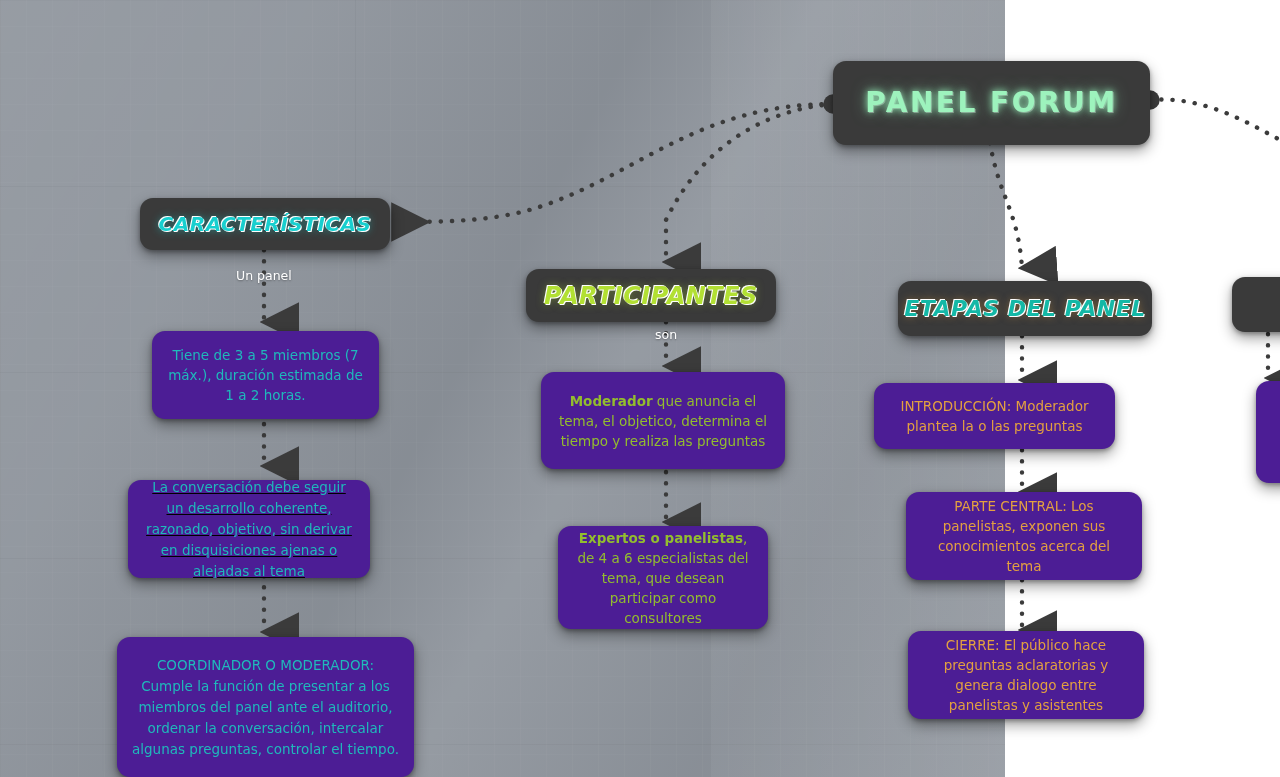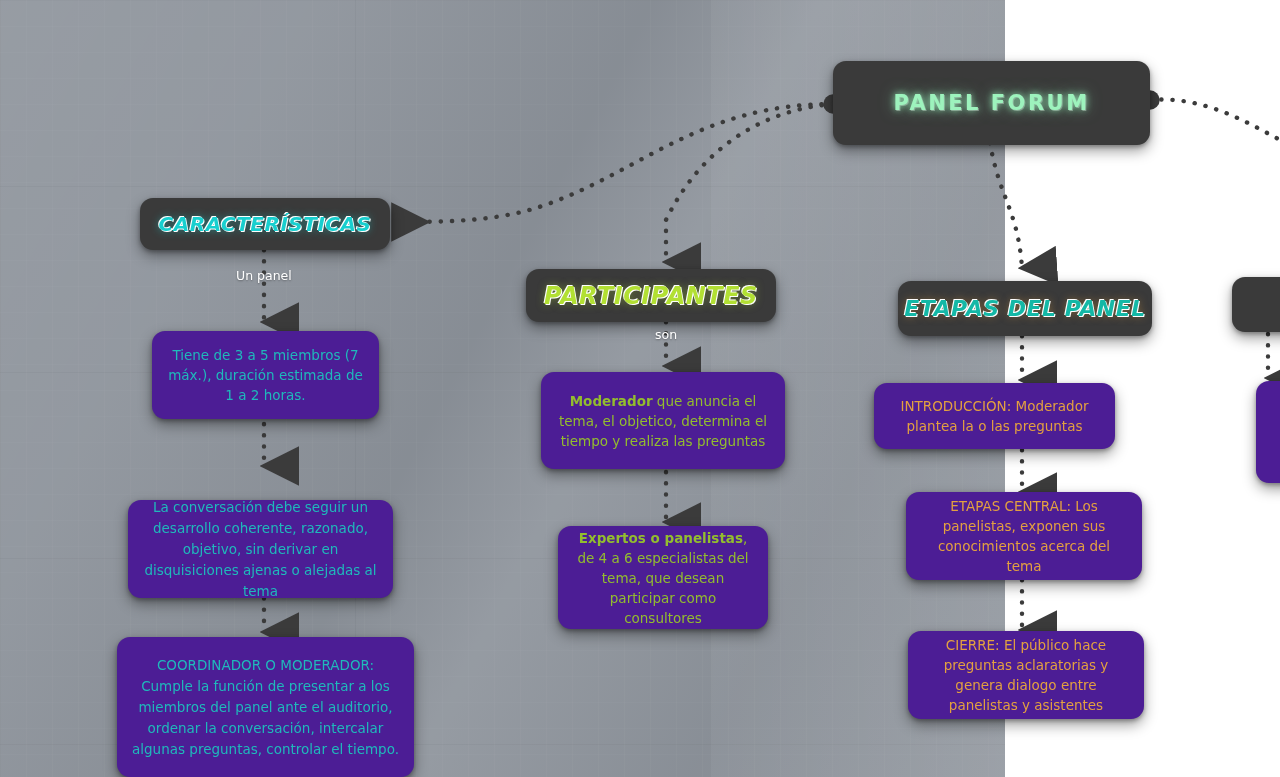--- a/index.html
+++ b/index.html
@@ -77,21 +77,21 @@
   
   .title-text {
     font-family:"DejaVu Sans", sans-serif;
     font-weight:bold;
     font-style:italic;
     letter-spacing:1.2px;
     line-height:1;
     white-space:nowrap;
   }
   .t-root {
-    font-size:21px; color:#9df3bd;
+    font-size:28px; color:#9df3bd;
     text-shadow:0 0 7px rgba(160,250,195,.85), 0 0 15px rgba(140,240,180,.55),
                 1px 1px 0 rgba(255,255,255,.35);
     font-style:normal; letter-spacing:2.5px;
   }
   .t-carac {
     font-size:20px; color:#18cfcf;
     text-shadow:1px 1px 0 #ffffff, -1px -1px 0 #ffffff,
                 0 0 8px rgba(30,220,220,.6);
     letter-spacing:.5px;
     text-align:right;
@@ -187,21 +187,21 @@
   <div class="node title-node" style="left:140px; top:198px; width:250px; height:52px;">
     <span class="title-text t-carac">CARACTERÍSTICAS</span>
   </div>
 
   <div class="edge-label" style="left:236px; top:268px;">Un panel</div>
 
   <div class="node" style="left:152px; top:331px; width:227px; height:88px;">
     <div class="body-text c-cyan">Tiene de 3 a 5 miembros (7 máx.), duración estimada de 1 a 2 horas.</div>
   </div>
 
-  <div class="node" style="left:128px; top:500px; width:265px; height:98px;">
+  <div class="node" style="left:128px; top:480px; width:242px; height:98px;text-decoration:underline;">
     <div class="body-text c-cyan" style="line-height:21px;">La conversación debe seguir un desarrollo coherente, razonado, objetivo, sin derivar en disquisiciones ajenas o alejadas al tema</div>
   </div>
 
   <div class="node" style="left:117px; top:637px; width:297px; height:140px;">
     <div class="body-text c-cyan" style="line-height:21px;">COORDINADOR O MODERADOR: Cumple la función de presentar a los miembros del panel ante el auditorio, ordenar la conversación, intercalar algunas preguntas, controlar el tiempo.</div>
   </div>
 
   <div class="node title-node" style="left:526px; top:269px; width:250px; height:53px;">
     <span class="title-text t-part">PARTICIPANTES</span>
   </div>
@@ -222,21 +222,21 @@
 
   <div class="node title-node" style="left:898px; top:281px; width:254px; height:55px;">
     <span class="title-text t-etapas">ETAPAS DEL PANEL</span>
   </div>
 
   <div class="node" style="left:874px; top:383px; width:241px; height:66px;">
     <div class="body-text c-amber">INTRODUCCIÓN: Moderador plantea la o las preguntas</div>
   </div>
 
   <div class="node" style="left:906px; top:492px; width:236px; height:88px;">
-    <div class="body-text c-amber">ETAPAS CENTRAL: Los panelistas, exponen sus conocimientos acerca del tema</div>
+    <div class="body-text c-amber">PARTE CENTRAL: Los panelistas, exponen sus conocimientos acerca del tema</div>
   </div>
 
   <div class="node" style="left:908px; top:631px; width:236px; height:88px;">
     <div class="body-text c-amber">CIERRE: El público hace preguntas aclaratorias y genera dialogo entre panelistas y asistentes</div>
   </div>
 
   <div class="node title-node" style="left:1232px; top:277px; width:160px; height:55px;">
     
   </div>
 

